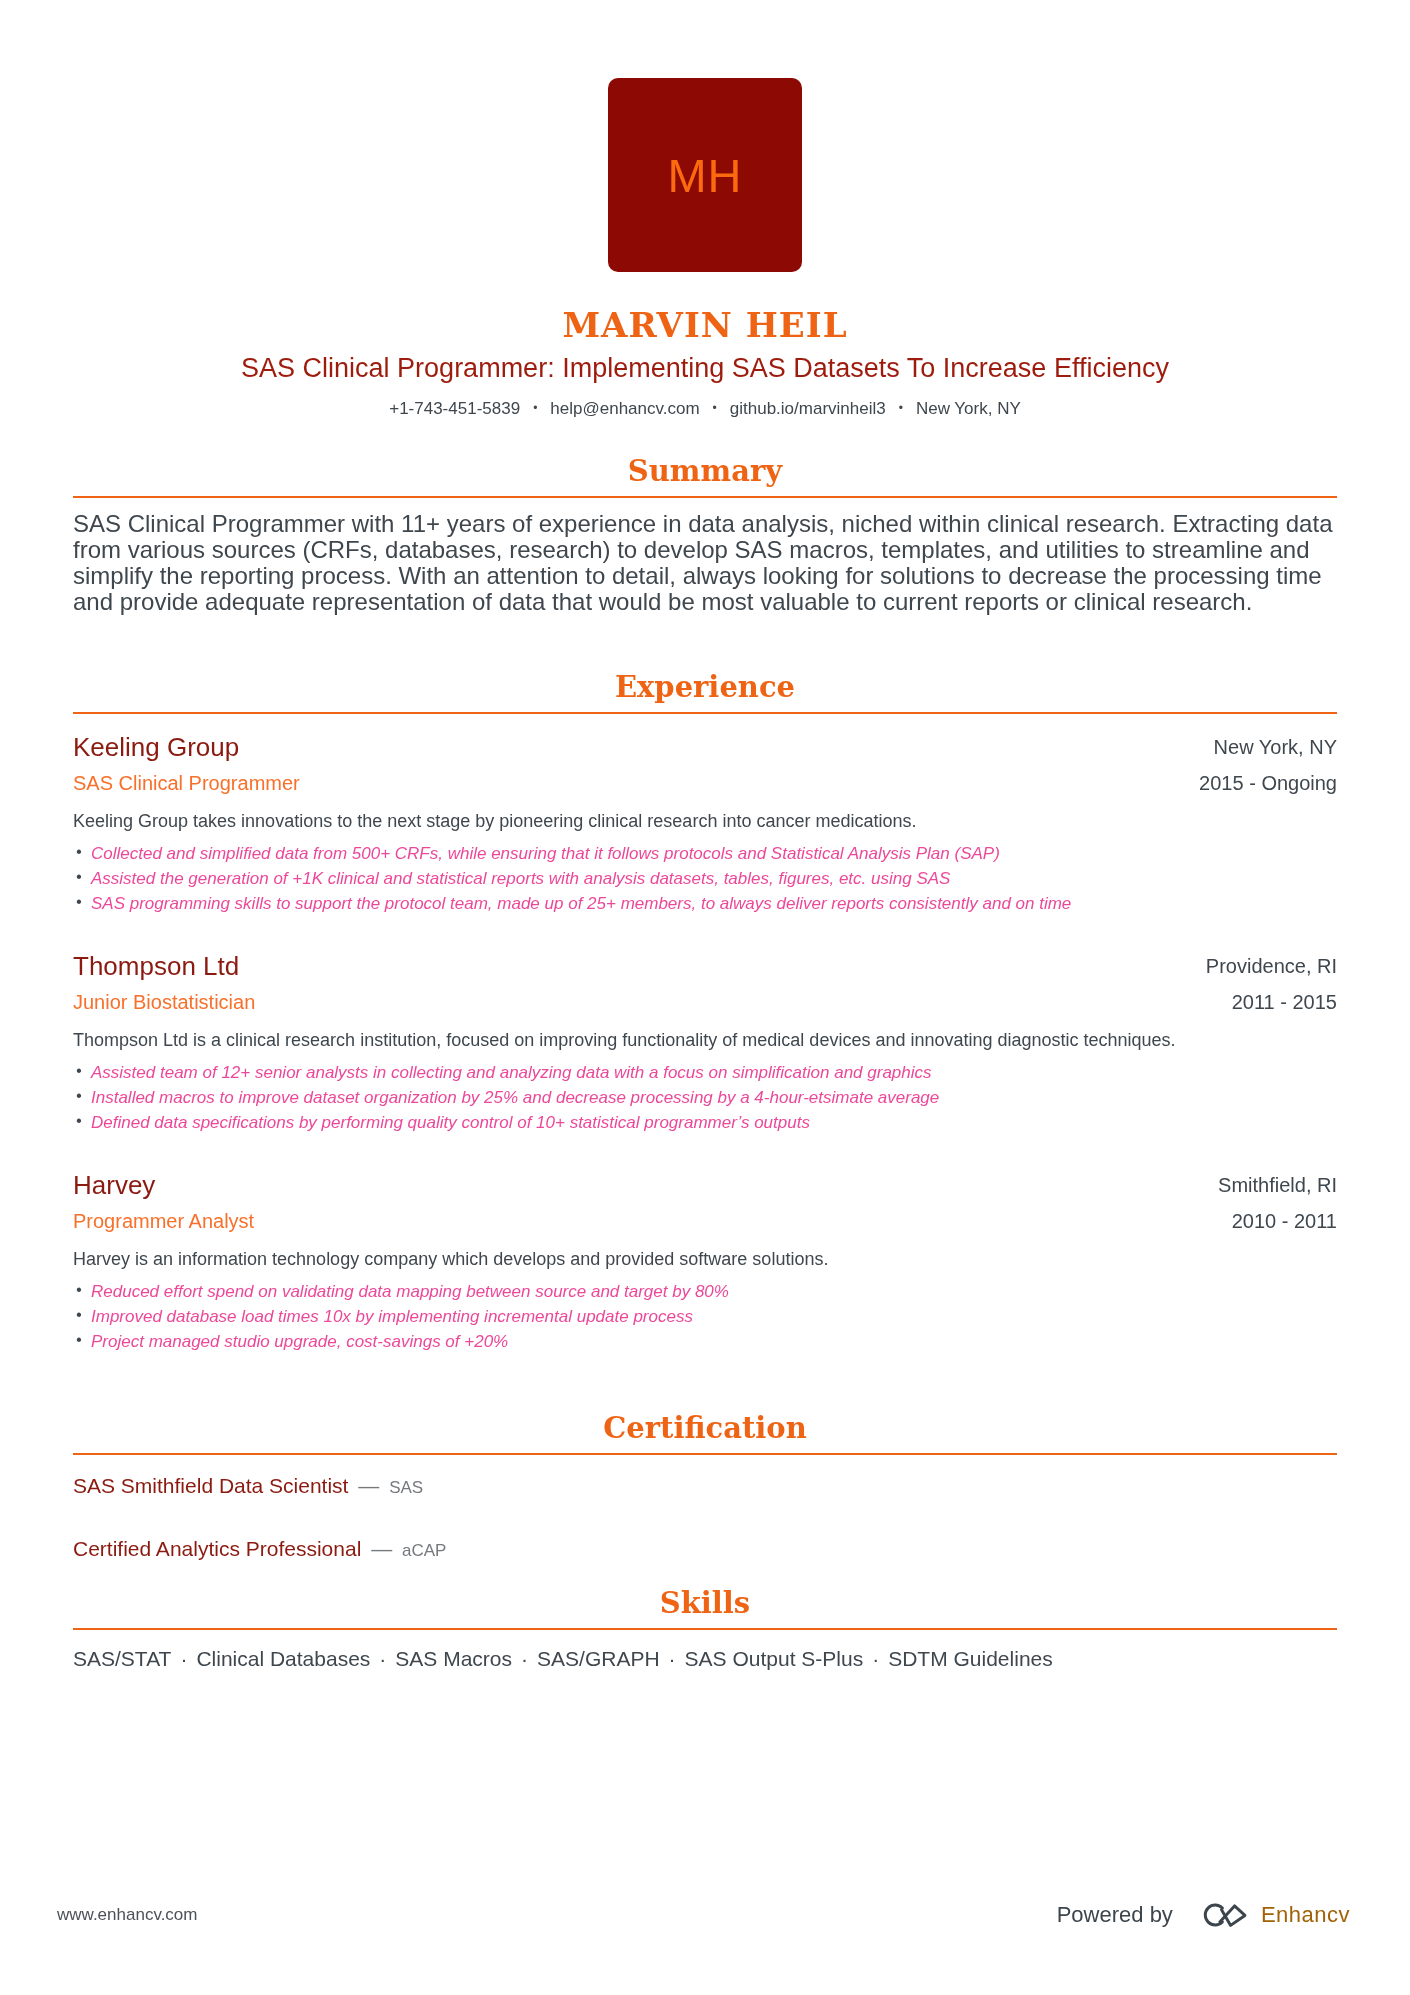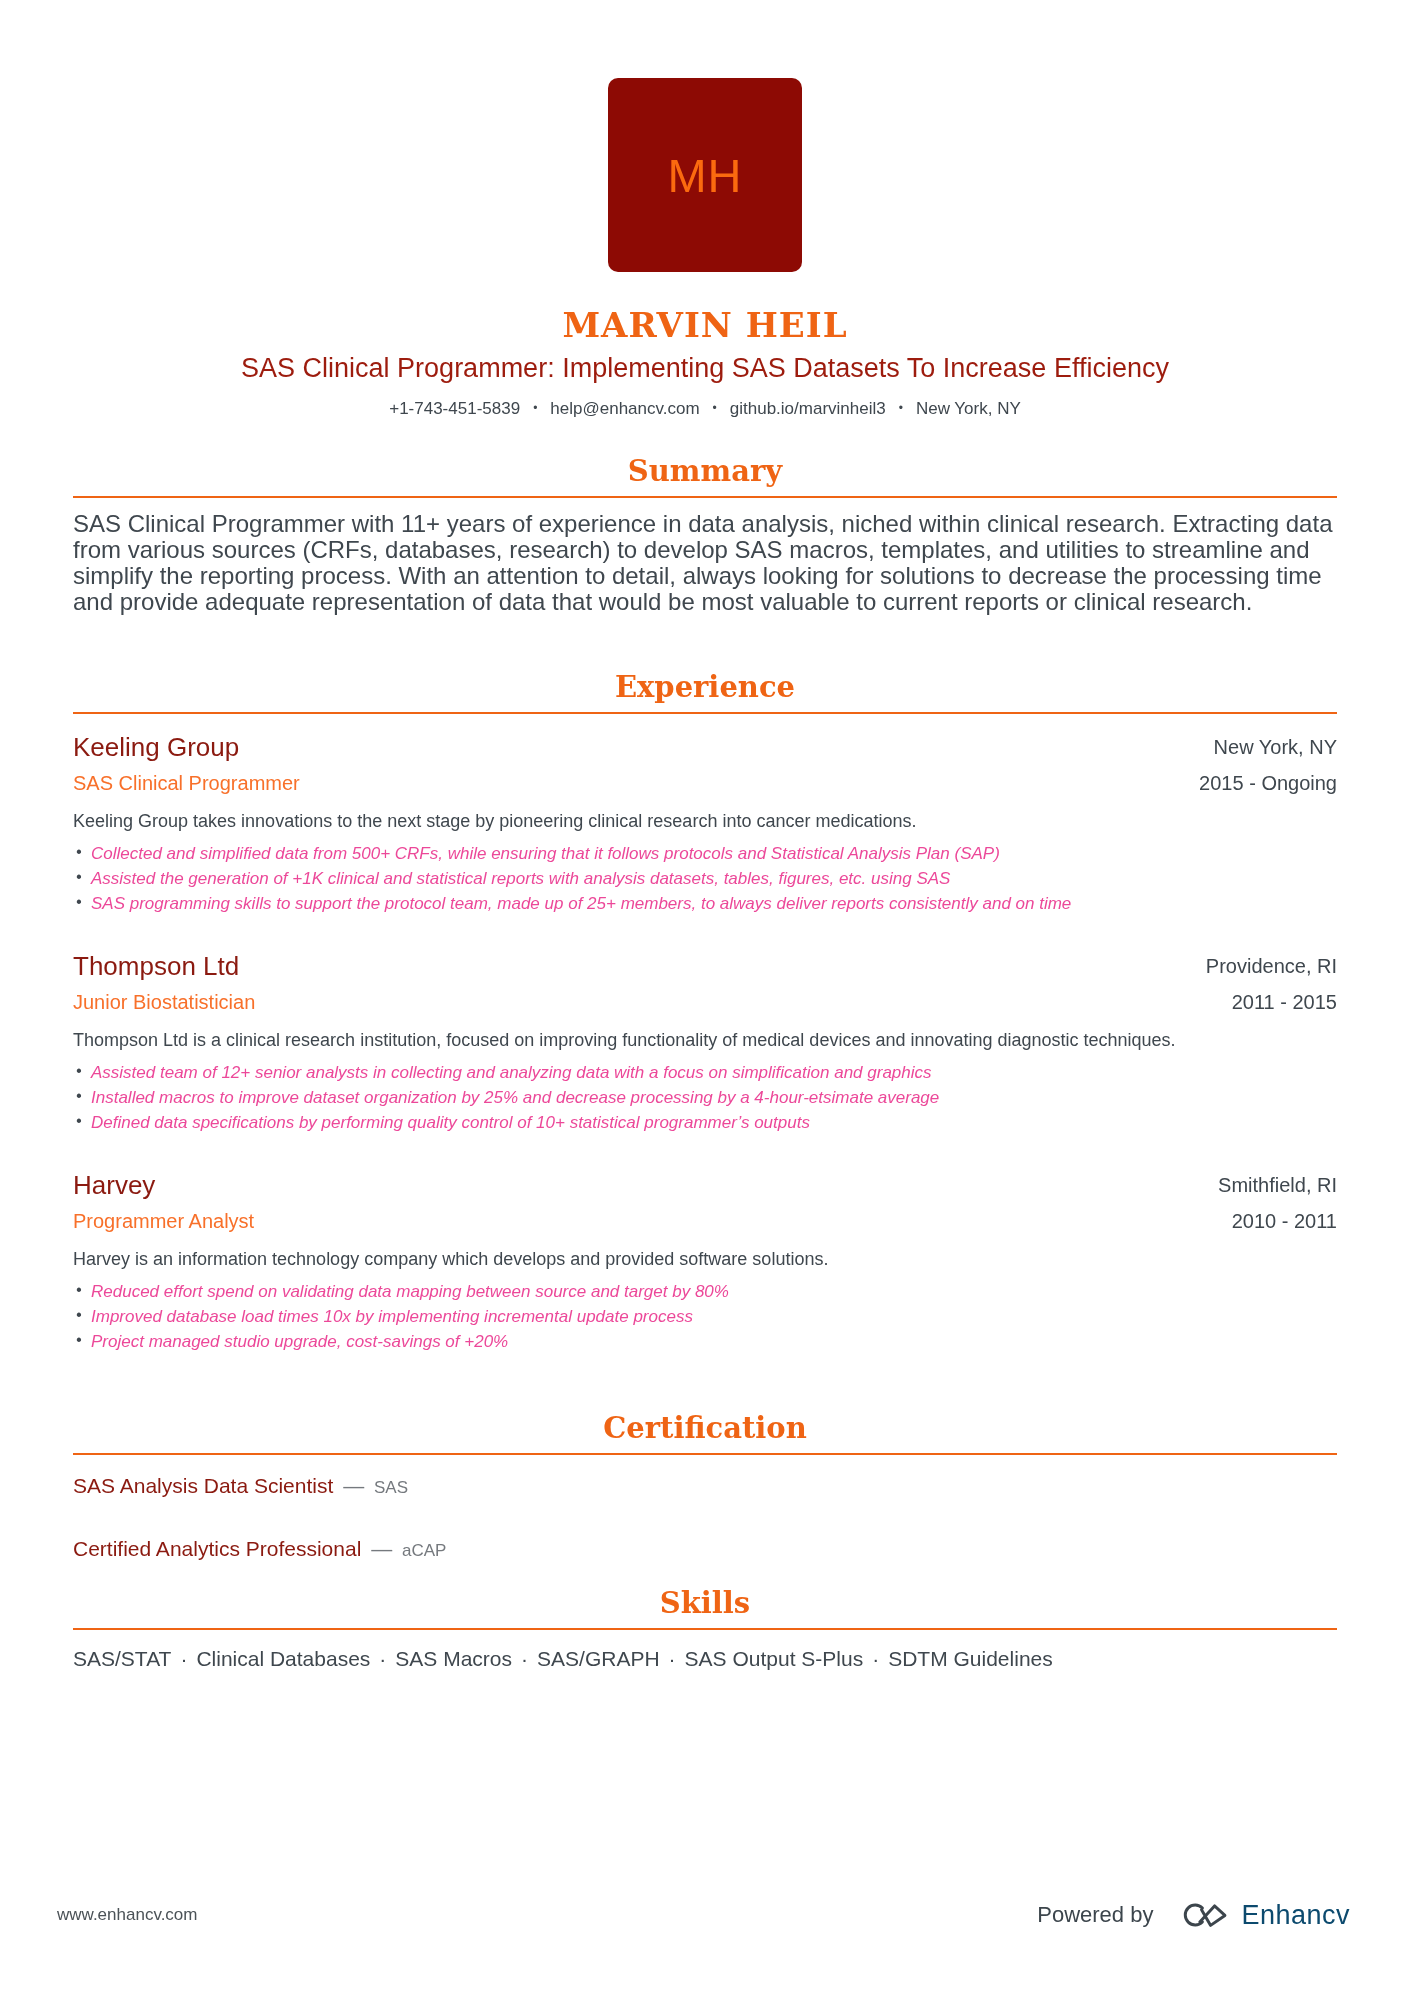--- a/index.html
+++ b/index.html
@@ -100,21 +100,21 @@
   
   .footer {
     position:absolute; left:57px; right:60px; top:1898px;
     display:flex; justify-content:space-between; align-items:center;
   }
   .footer-site { font-size:17px; color:#4B5257; }
   .footer-right { display:flex; align-items:center; gap:26px; }
   .powered-by { font-size:22px; color:#3C454C; }
   .brand-lockup { display:flex; align-items:center; gap:10px; }
   .brand-word {
-    font-size:27px; color:#0c4a6e; letter-spacing:0.5px;
+    font-size:22px; color:#a16207; letter-spacing:0.5px;
     font-family:"Liberation Sans", sans-serif;
   }
 </style>
 </head>
 <body>
 
 <div class="page">
 
   <div class="resume-header">
     <div class="avatar">
@@ -192,21 +192,21 @@
         <li>Improved database load times 10x by implementing incremental update process</li>
         <li>Project managed studio upgrade, cost-savings of +20%</li>
       </ul>
     </div>
   </div>
 
   <div class="section">
     <div class="section-heading mt-cert">Certification</div>
     <hr class="section-rule">
     <div class="cert-item">
-      <span class="cert-name">SAS Analysis Data Scientist</span>
+      <span class="cert-name">SAS Smithfield Data Scientist</span>
       <span class="cert-sep">—</span>
       <span class="cert-issuer">SAS</span>
     </div>
     <div class="cert-item">
       <span class="cert-name">Certified Analytics Professional</span>
       <span class="cert-sep">—</span>
       <span class="cert-issuer">aCAP</span>
     </div>
   </div>
 

